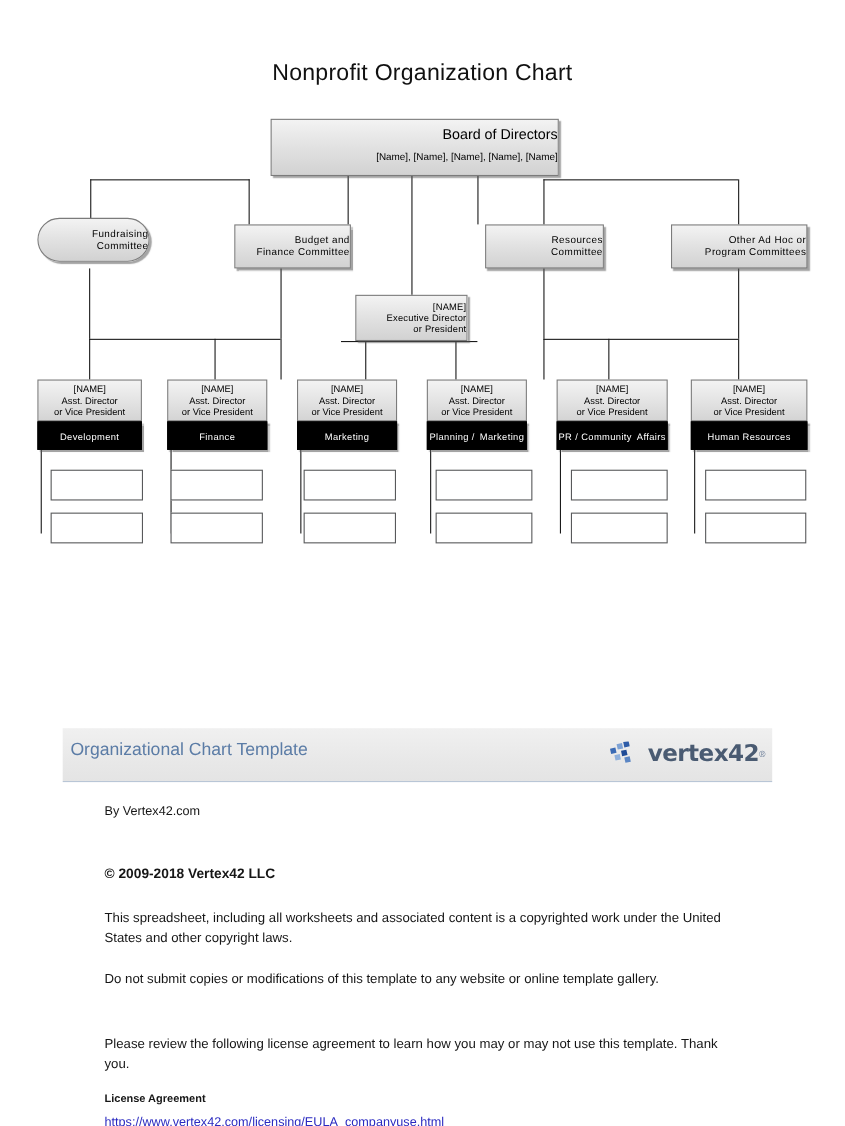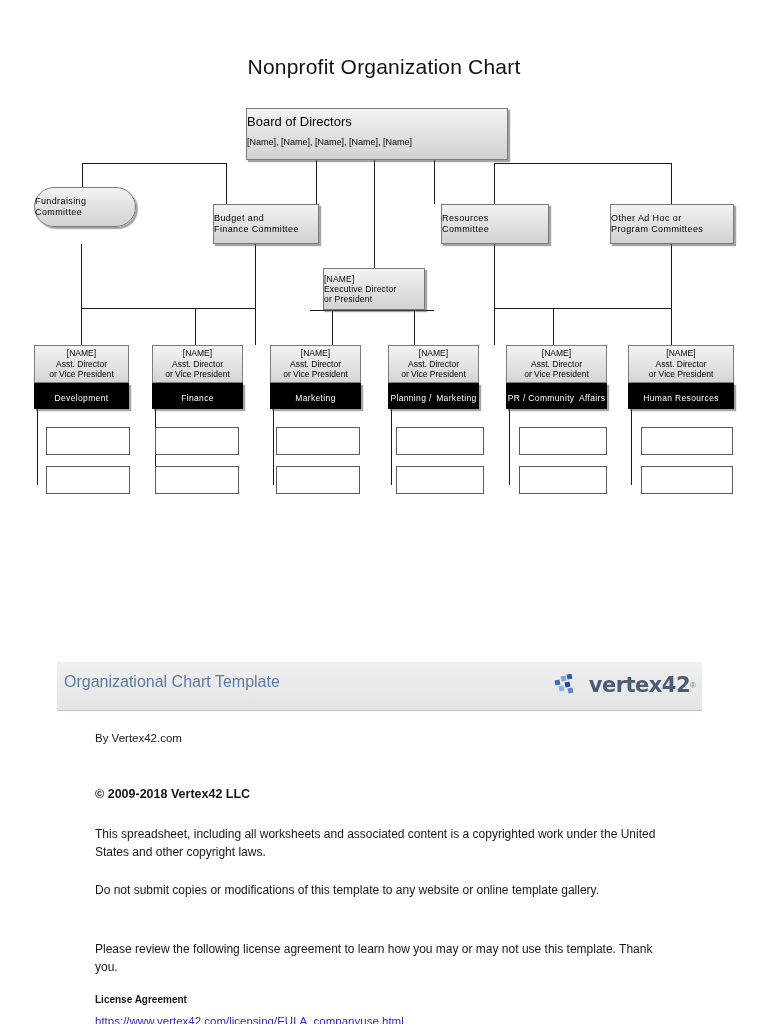--- a/index.html
+++ b/index.html
@@ -15,21 +15,21 @@
     position:absolute;left:0;top:55px;width:768px;text-align:center;
     font-size:21px;font-weight:400;color:#111;letter-spacing:.2px;
   }
 
   
   .node{
     position:absolute;box-sizing:border-box;
     border:1px solid #7b7b7b;
     background:linear-gradient(180deg,#f3f3f3 0%,#e2e2e2 48%,#d2d2d2 100%);
     box-shadow:2px 2px 1px rgba(90,90,90,.55);
-    display:flex;flex-direction:column;align-items:flex-start;justify-content:center;
+    display:flex;flex-direction:column;align-items:flex-end;justify-content:center;
     text-align:center;color:#000;z-index:5;
   }
   .node .ln{display:block;line-height:1.18;white-space:nowrap;}
 
   
   #board{left:246px;top:108px;width:262px;height:52px;justify-content:flex-start;padding-top:5px;}
   #board .ttl{font-size:13px;line-height:1.3;}
   #board .sub{font-size:9px;margin-top:6px;}
 
   
@@ -106,21 +106,21 @@
 
   <div class="vline" style="left:316px;top:160px;height:44px;"></div>
   <div class="vline" style="left:374px;top:160px;height:108px;"></div>
   <div class="vline" style="left:434px;top:160px;height:44px;"></div>
 
   <div class="node" id="board">
     <span class="ttl ln">Board of Directors</span>
     <span class="sub ln">[Name], [Name], [Name], [Name], [Name]</span>
   </div>
 
-  <div class="node committee" style="left:34px;top:187px;width:102px;border-radius:20px;">
+  <div class="node committee" style="left:34px;top:198px;width:102px;border-radius:20px;">
     <span class="ln">Fundraising</span>
     <span class="ln">Committee</span>
   </div>
   <div class="node committee" style="left:213px;top:204px;width:106px;">
     <span class="ln">Budget and</span>
     <span class="ln">Finance Committee</span>
   </div>
   <div class="node committee" style="left:441px;top:204px;width:108px;">
     <span class="ln">Resources</span>
     <span class="ln">Committee</span>

